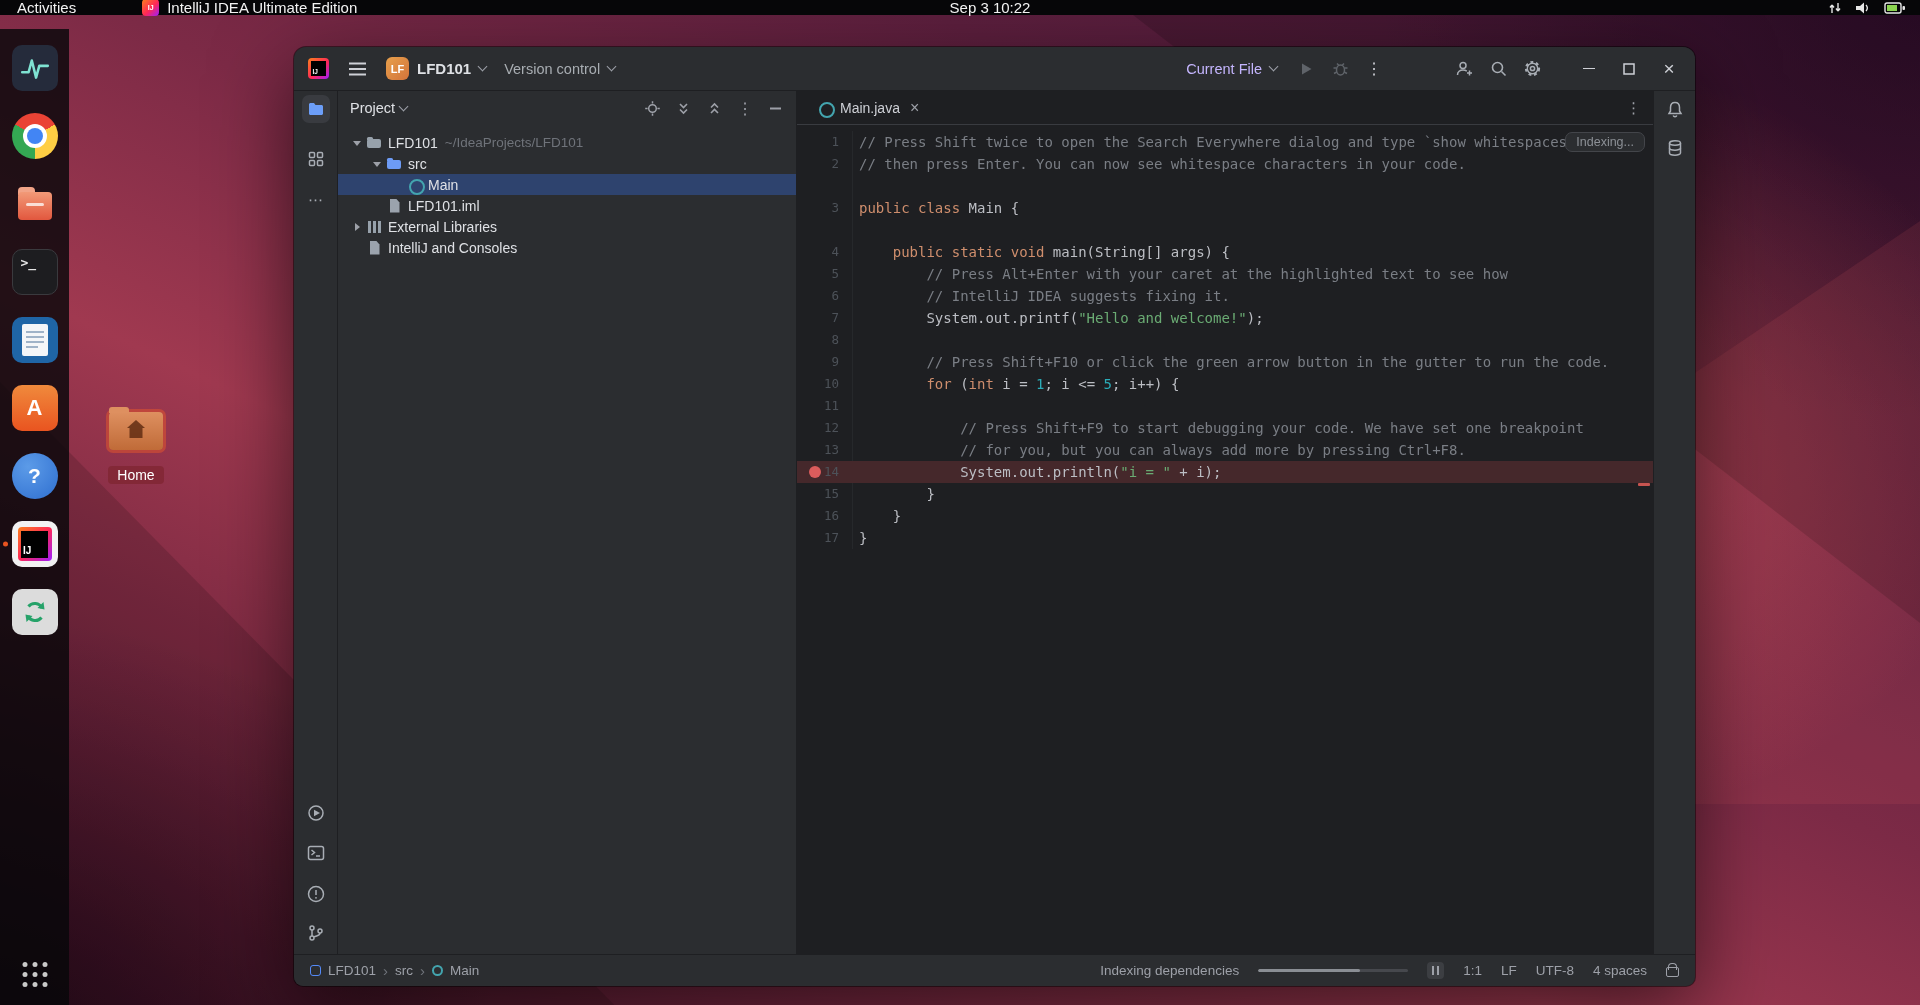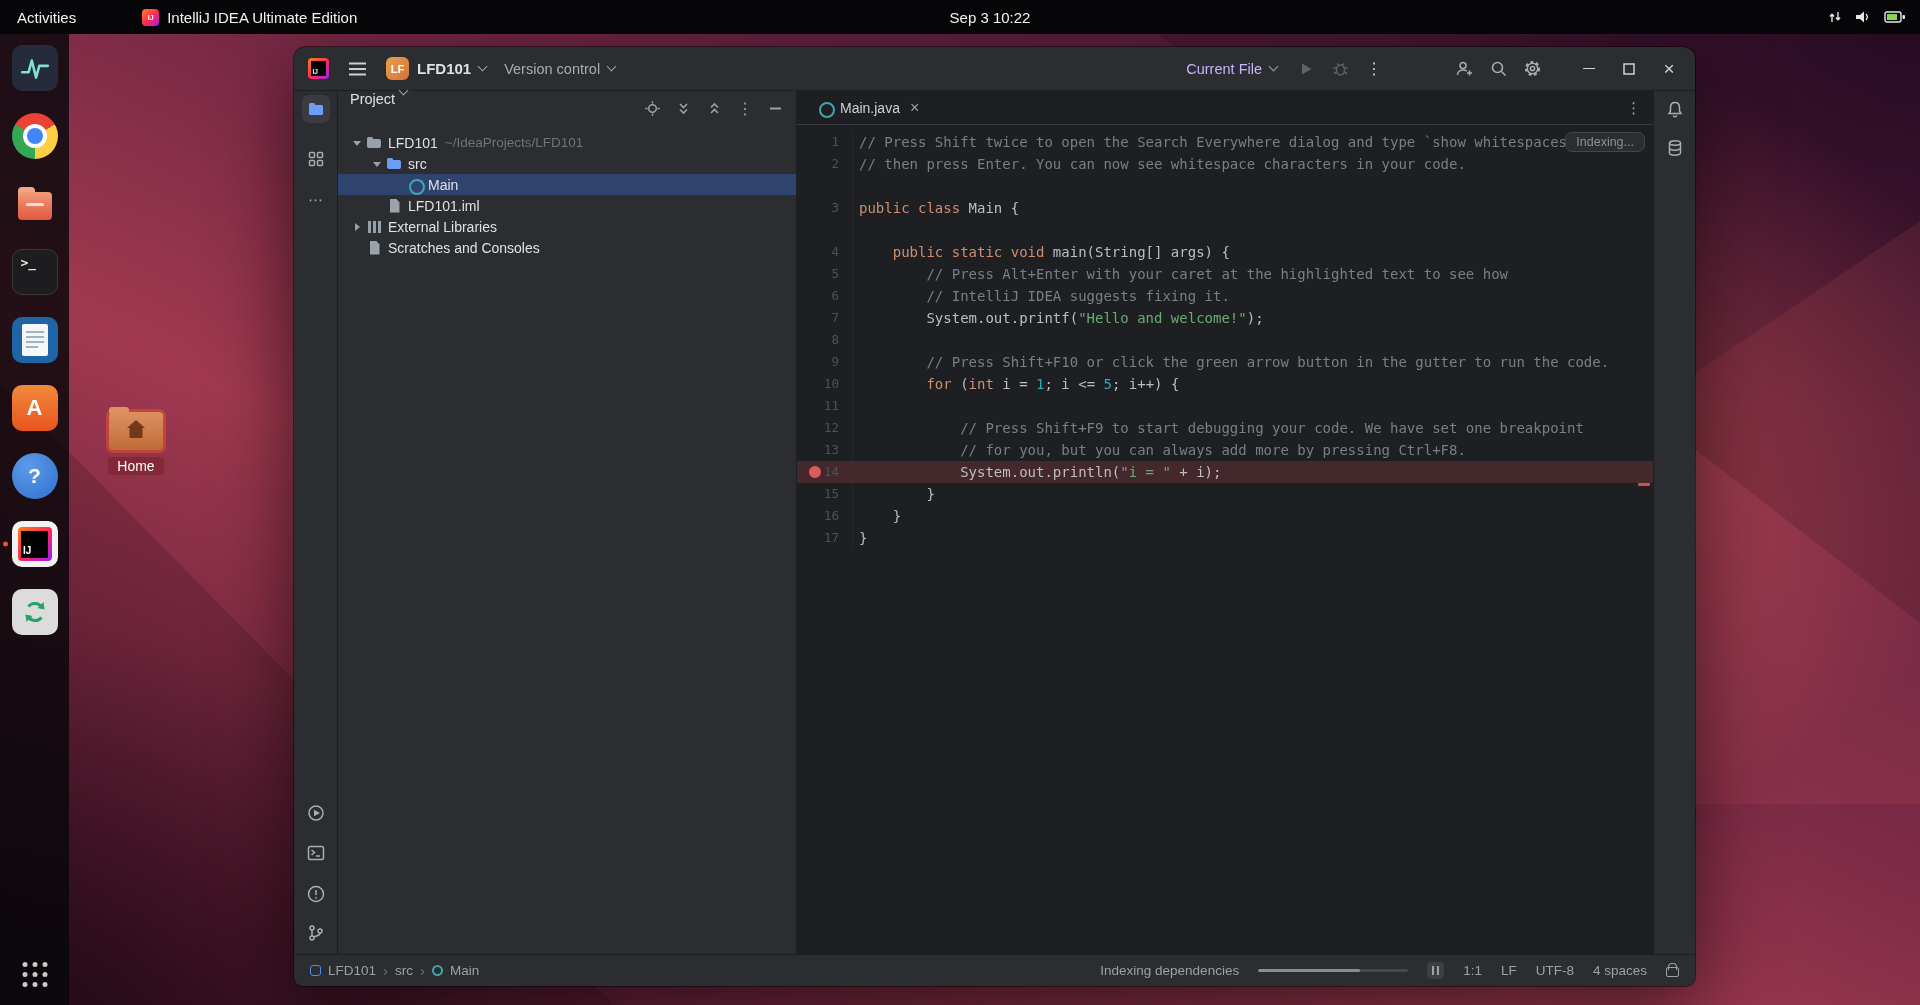--- a/index.html
+++ b/index.html
@@ -12,21 +12,21 @@
       radial-gradient(ellipse 700px 560px at 79% 44%, rgba(242,95,99,.55), rgba(242,95,99,0) 70%),
       radial-gradient(ellipse 900px 700px at 100% 0%, rgba(25,4,28,.55), rgba(25,4,28,0) 60%),
       radial-gradient(ellipse 900px 700px at 0% 100%, rgba(15,3,15,.5), rgba(15,3,15,0) 55%),
       linear-gradient(205deg,#461839 0%,#5d1f3e 25%,#7c2a46 45%,#a03950 62%,#72253e 82%,#3f1226 100%);
   }
   .facet-a{position:absolute;left:58%;top:0;width:42%;height:62%;background:rgba(0,0,0,.16);clip-path:polygon(0 0,100% 0,100% 100%);}
   .facet-b{position:absolute;left:0;top:38%;width:32%;height:62%;background:rgba(0,0,0,.14);clip-path:polygon(0 0,0 100%,100% 100%);}
   .facet-c{position:absolute;left:55%;top:22%;width:45%;height:58%;background:rgba(255,110,105,.10);clip-path:polygon(0 100%,100% 0,100% 100%);}
 
   
-  .topbar{position:absolute;top:0;left:0;right:0;height:34px;background:#060608;display:flex;align-items:center;color:#F2F2F2;font-size:15px;z-index:50;}
+  .topbar{position:absolute;top:0;left:0;right:0;height:15px;background:#060608;display:flex;align-items:center;color:#F2F2F2;font-size:15px;z-index:50;}
   .tb-activities{margin-left:17px;}
   .tb-app{display:flex;align-items:center;gap:8px;margin-left:66px;}
   .tb-app-icon{width:17px;height:17px;border-radius:4px;background:linear-gradient(135deg,#FC801D,#FE2857 55%,#9E1DFE);display:flex;align-items:center;justify-content:center;color:#fff;font-size:7px;font-weight:bold;}
   .tb-clock{position:absolute;left:calc(50% + 30px);transform:translateX(-50%);font-weight:500;}
   .tb-tray{margin-left:auto;display:flex;align-items:center;gap:13px;margin-right:14px;}
 
   
   .dock{position:absolute;left:0;top:29px;bottom:0;width:69px;background:rgba(7,7,10,.82);display:flex;flex-direction:column;align-items:center;padding-top:16px;gap:22px;z-index:40;}
   .dock-item{position:relative;width:46px;height:46px;flex:0 0 46px;}
   .run-dot{position:absolute;left:-9px;top:50%;transform:translateY(-50%);width:5px;height:5px;border-radius:50%;background:#E95420;}
@@ -52,21 +52,21 @@
   .di-updater{background:#DCDCDC;border-radius:10px;}
   .show-apps{position:absolute;bottom:18px;left:50%;transform:translateX(-50%);display:grid;grid-template-columns:repeat(3,1fr);gap:5px;}
   .show-apps i{width:5px;height:5px;border-radius:50%;background:#C9C9C9;}
 
   
   .desktop-icon{position:absolute;left:102px;top:412px;width:68px;text-align:center;z-index:10;}
   .home-folder{position:relative;width:54px;height:38px;margin:0 auto;background:linear-gradient(180deg,#DE9060,#C06B38);border-radius:4px;box-shadow:0 0 0 3px rgba(240,90,40,.45);}
   .home-folder::before{content:'';position:absolute;top:-5px;left:0;width:20px;height:6px;background:#DE9060;border-radius:3px 3px 0 0;}
   .h-roof{position:absolute;left:50%;top:8px;transform:translateX(-50%);width:0;height:0;border-left:9px solid transparent;border-right:9px solid transparent;border-bottom:8px solid rgba(90,40,15,.8);}
   .h-body{position:absolute;left:50%;top:16px;transform:translateX(-50%);width:13px;height:10px;background:rgba(90,40,15,.8);}
-  .home-label{display:inline-block;margin-top:7px;padding:1px 9px;border-radius:4px;background:rgba(125,35,45,.65);color:#fff;font-size:14px;}
+  .home-label{display:inline-block;margin-top:16px;padding:1px 9px;border-radius:4px;background:rgba(125,35,45,.65);color:#fff;font-size:14px;}
 
   
   .window{position:absolute;left:294px;top:47px;width:1401px;height:939px;border-radius:12px 12px 9px 9px;overflow:hidden;background:#1E1F22;display:flex;flex-direction:column;box-shadow:0 25px 80px rgba(0,0,0,.6),0 0 0 1px rgba(0,0,0,.45);z-index:20;}
 
   .titlebar{height:44px;flex:0 0 44px;background:#2B2D30;border-bottom:1px solid #1E1F22;display:flex;align-items:center;padding:0 6px 0 14px;}
   .tb-left{display:flex;align-items:center;gap:18px;}
   .ij-logo{width:21px;height:21px;border-radius:4px;background:linear-gradient(135deg,#FC801D,#FE2857 55%,#9E1DFE);position:relative;}
   .ij-logo b{position:absolute;inset:3px;background:#000;color:#fff;font-size:6.5px;display:flex;align-items:flex-end;padding:1.5px;}
   .burger{width:17px;height:2px;background:#CED0D6;box-shadow:0 -5.5px 0 #CED0D6,0 5.5px 0 #CED0D6;margin:0 2px;}
   .proj-btn{display:flex;align-items:center;gap:8px;}
@@ -86,21 +86,21 @@
   .main{flex:1;display:flex;min-height:0;}
   .strip{width:44px;flex:0 0 44px;background:#2B2D30;position:relative;}
   .strip-left{border-right:1px solid #1E1F22;}
   .strip-right{border-left:1px solid #1E1F22;width:42px;flex:0 0 42px;}
   .strip-btn{position:absolute;left:8px;width:28px;height:28px;border-radius:7px;display:flex;align-items:center;justify-content:center;}
   .strip-btn.active{background:#393B40;}
   .strip-right .strip-btn{left:7px;}
   .dots3{color:#A8ADB4;font-size:15px;letter-spacing:1px;}
 
   .project-panel{width:459px;flex:0 0 459px;background:#2B2D30;border-right:1px solid #1E1F22;display:flex;flex-direction:column;}
-  .pp-header{height:34px;flex:0 0 34px;display:flex;gap:5px;padding:0 12px;color:#DFE1E5;font-size:14.5px;}
+  .pp-header{height:34px;flex:0 0 34px;display:flex;align-items:center;gap:5px;padding:0 12px;color:#DFE1E5;font-size:14.5px;}
   .pp-actions{margin-left:auto;display:flex;align-items:center;gap:14px;}
   .pp-tree{flex:1;padding-top:7px;overflow:hidden;}
   .trow{display:flex;align-items:center;height:21px;font-size:14px;color:#DFE1E5;cursor:default;}
   .trow.sel{background:#2E436E;}
   .tchev{width:17px;height:17px;flex:0 0 17px;position:relative;}
   .tchev.down::before{content:'';position:absolute;left:4.5px;top:7px;border-left:4.5px solid transparent;border-right:4.5px solid transparent;border-top:5.5px solid #9DA0A8;}
   .tchev.right::before{content:'';position:absolute;left:6.5px;top:4.5px;border-top:4.5px solid transparent;border-bottom:4.5px solid transparent;border-left:5.5px solid #9DA0A8;}
   .t-ico{width:17px;height:17px;flex:0 0 17px;margin:0 5px 0 1px;position:relative;display:inline-block;}
   .ico-folder::before,.ico-folder-root::before,.ico-folder-src::before{content:'';position:absolute;left:1px;top:5px;width:14px;height:9px;border-radius:2px;background:#97A1AB;}
   .ico-folder::after,.ico-folder-root::after,.ico-folder-src::after{content:'';position:absolute;left:1px;top:2.5px;width:6px;height:3.5px;border-radius:1.5px 1.5px 0 0;background:#97A1AB;}
@@ -410,21 +410,21 @@
             <span class="t-label">LFD101.iml</span>
           </div>
           <div class="trow" style="padding-left: 10px;">
             <span class="tchev right"></span>
             <span class="t-ico ico-lib"></span>
             <span class="t-label">External Libraries</span>
           </div>
           <div class="trow" style="padding-left: 10px;">
             <span class="tchev none"></span>
             <span class="t-ico ico-scratch"></span>
-            <span class="t-label">Scratches and Consoles</span>
+            <span class="t-label">IntelliJ and Consoles</span>
           </div>
         </div>
     </div>
 
     <div class="editor">
       <div class="tabbar">
         <div class="tab">
           <span class="t-ico ico-class"></span>
           <span>Main.java</span>
           <span class="tab-close">×</span>

